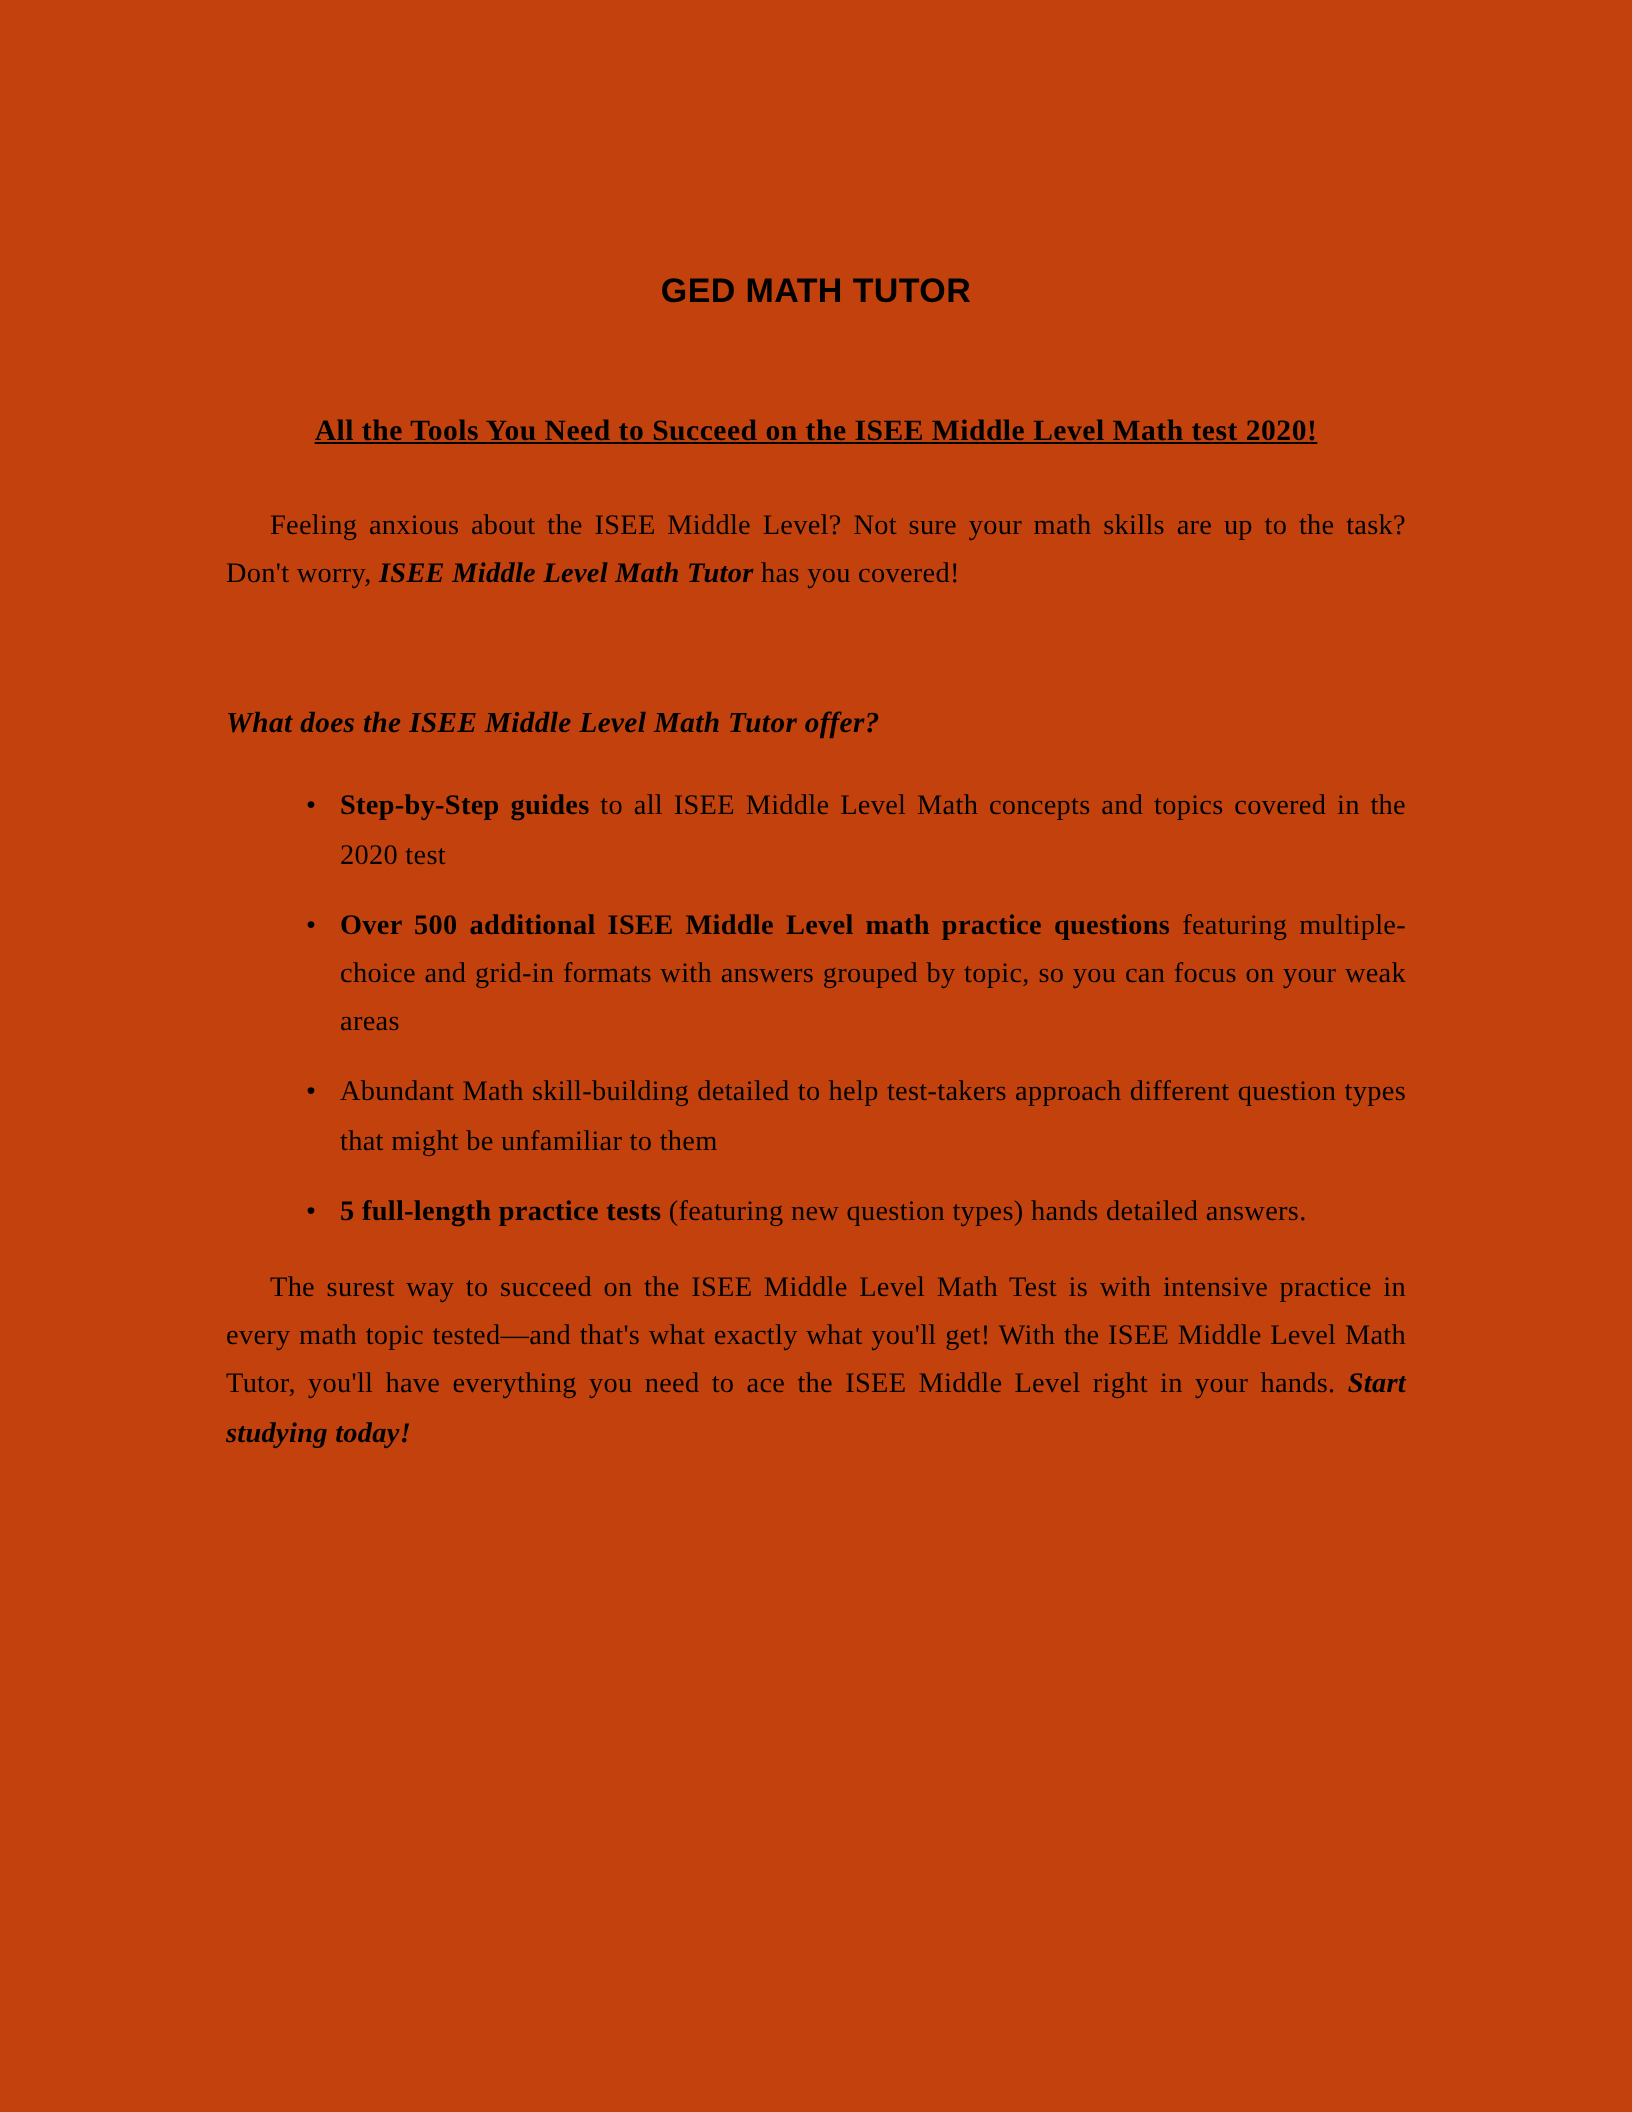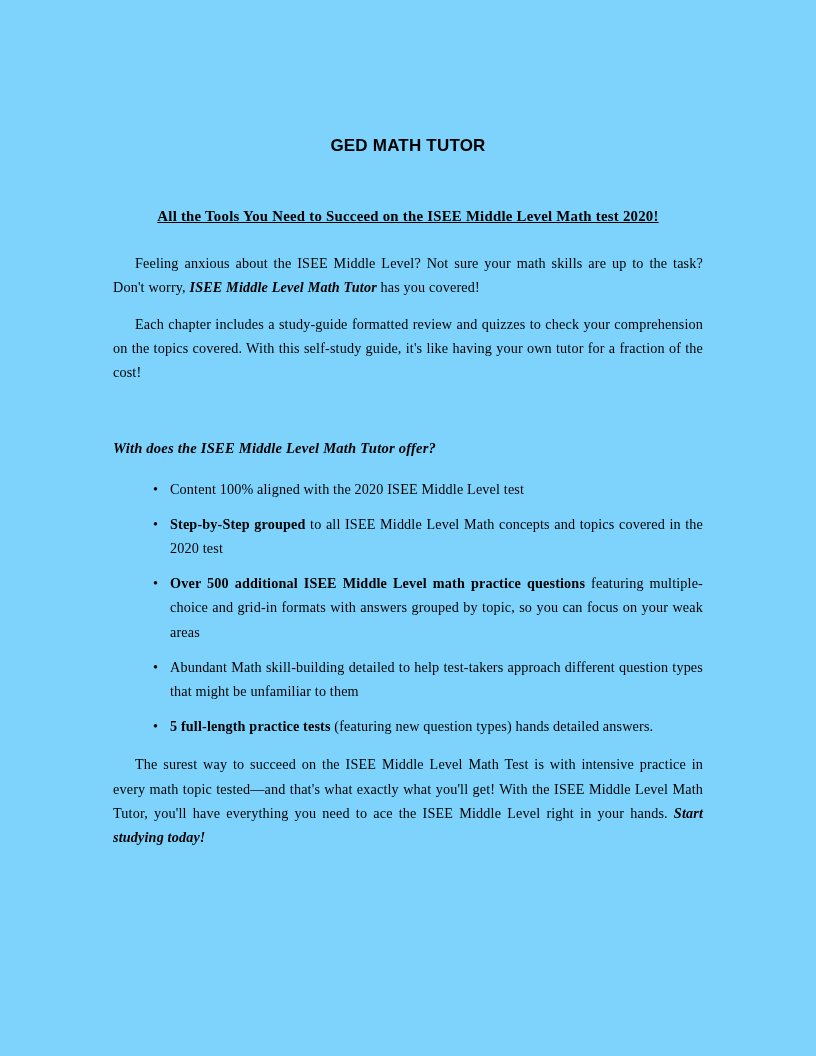--- a/index.html
+++ b/index.html
@@ -10,21 +10,21 @@
   }
   body {
     font-family: "Liberation Serif", "DejaVu Serif", serif;
     color: #000000;
     -webkit-font-smoothing: antialiased;
   }
   .page {
     position: relative;
     width: 816px;
     height: 1056px;
-    background: #7dd3fc;
+    background: #c2410c;
     overflow: hidden;
     box-sizing: border-box;
   }
   .content {
     position: absolute;
     left: 113px;
     top: 0;
     width: 590px;
   }
 
@@ -141,28 +141,26 @@
 
 <div class="page">
   <div class="content">
 
     <h1 class="doc-title">GED MATH TUTOR</h1>
 
     <h2 class="doc-subtitle">All the Tools You Need to Succeed on the ISEE Middle Level Math test 2020!</h2>
 
     <div>
       <p class="body-para first">Feeling anxious about the ISEE Middle Level? Not sure your math skills are up to the task? Don't worry, <span class="bi">ISEE Middle Level Math Tutor</span> has you covered!</p>
-      <p class="body-para">Each chapter includes a study-guide formatted review and quizzes to check your comprehension on the topics covered. With this self-study guide, it's like having your own tutor for a fraction of the cost!</p>
     </div>
 
-    <h3 class="section-heading">With does the ISEE Middle Level Math Tutor offer?</h3>
+    <h3 class="section-heading">What does the ISEE Middle Level Math Tutor offer?</h3>
 
     <ul class="feature-list">
-      <li><span class="bullet">•</span><span>Content 100% aligned with the 2020 ISEE Middle Level test</span></li>
-      <li><span class="bullet">•</span><span class="lead">Step-by-Step grouped</span><span> to all ISEE Middle Level Math concepts and topics covered in the 2020 test</span></li>
+      <li><span class="bullet">•</span><span class="lead">Step-by-Step guides</span><span> to all ISEE Middle Level Math concepts and topics covered in the 2020 test</span></li>
       <li><span class="bullet">•</span><span class="lead">Over 500 additional ISEE Middle Level math practice questions</span><span> featuring multiple-choice and grid-in formats with answers grouped by topic, so you can focus on your weak areas</span></li>
       <li><span class="bullet">•</span><span>Abundant Math skill-building detailed to help test-takers approach different question types that might be unfamiliar to them</span></li>
       <li><span class="bullet">•</span><span class="lead">5 full-length practice tests</span><span> (featuring new question types) hands detailed answers.</span></li>
     </ul>
 
     <p class="closing-para">The surest way to succeed on the ISEE Middle Level Math Test is with intensive practice in every math topic tested—and that's what exactly what you'll get! With the ISEE Middle Level Math Tutor, you'll have everything you need to ace the ISEE Middle Level right in your hands. <span class="bi">Start studying today!</span></p>
 
   </div>
 </div>
 

